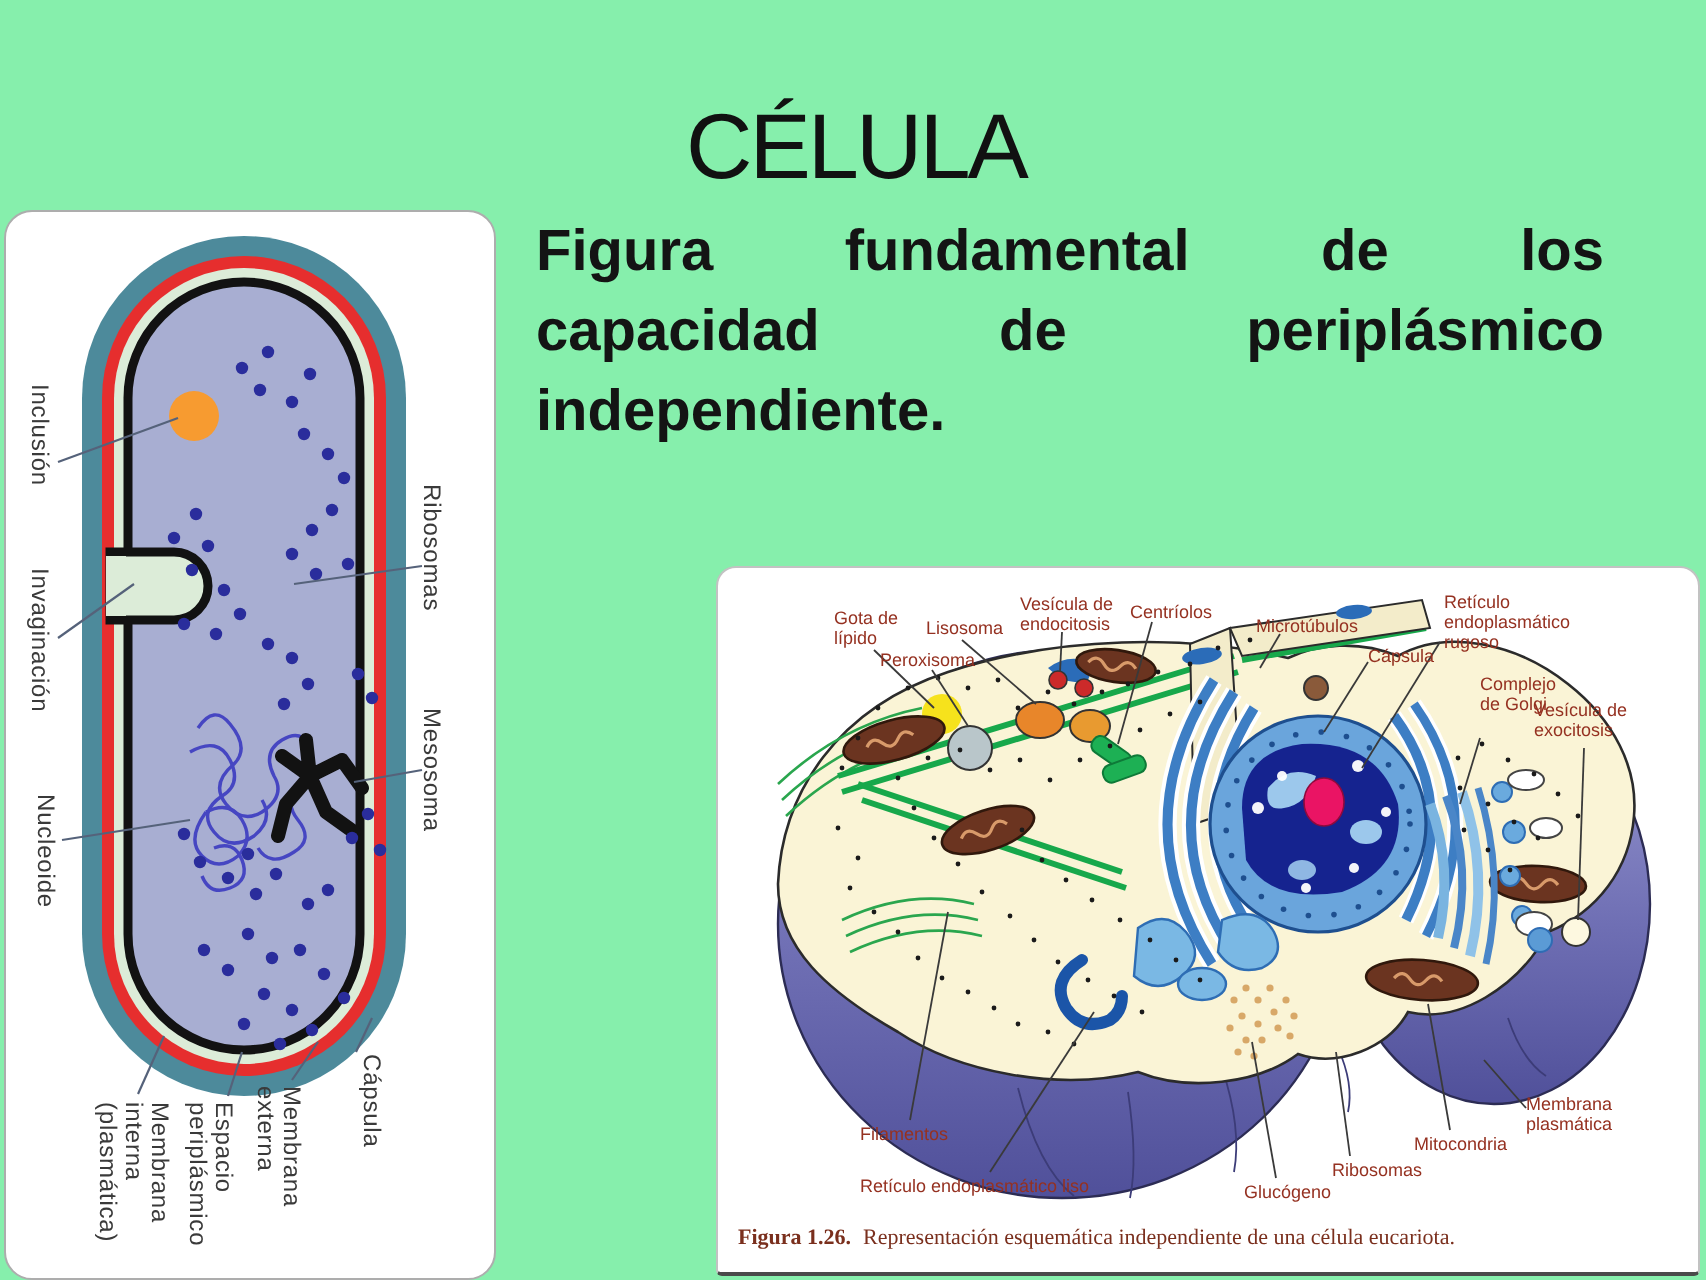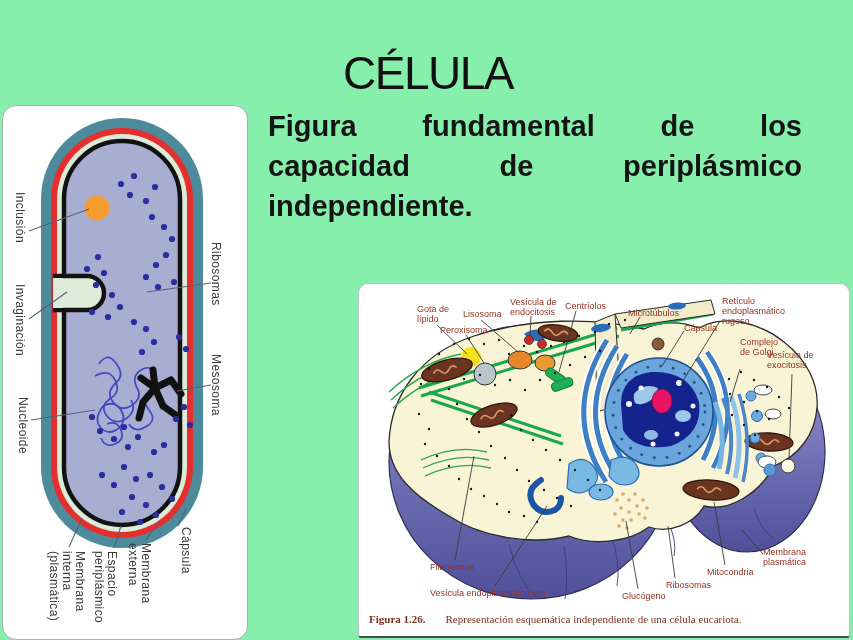--- a/index.html
+++ b/index.html
@@ -22,21 +22,21 @@
                background:#fff;border:1px solid #c2c2c2;border-bottom:2px solid #4a4a4a;
                border-radius:10px 10px 3px 3px;}
   .panel-left svg,.panel-right svg{position:absolute;left:0;top:0;}
   
   .vlabel{position:absolute;writing-mode:vertical-rl;text-orientation:mixed;
           white-space:pre-line;font-size:12px;line-height:13px;color:#3a3a3a;letter-spacing:.4px;}
   
   .flabel{position:absolute;font-size:9px;line-height:10px;color:#953121;white-space:pre-line;}
   .caption{position:absolute;left:10px;top:329px;width:470px;font-family:"Liberation Serif",serif;
            font-size:11px;color:#7a2f1d;white-space:nowrap;}
-  .caption b{margin-right:20px;}
+  .caption b{margin-right:6px;}
 </style>
 </head>
 <body>
 
 <div class="slide">
 
   <div class="title">CÉLULA</div>
 
   <div class="paragraph">
     <div class="pline">Figura fundamental de los</div>
@@ -447,21 +447,21 @@
     <div class="flabel" style="left:269px;top:24px">Microtúbulos</div>
     <div class="flabel" style="left:325px;top:39px">Cápsula</div>
     <div class="flabel" style="left:363px;top:12px">Retículo
 endoplasmático
 rugoso</div>
     <div class="flabel" style="left:381px;top:53px">Complejo
 de Golgi</div>
     <div class="flabel" style="left:408px;top:66px">Vesícula de
 exocitosis</div>
     <div class="flabel" style="left:71px;top:278px">Filamentos</div>
-    <div class="flabel" style="left:71px;top:304px">Vesícula endoplasmático liso</div>
+    <div class="flabel" style="left:71px;top:304px">Retículo endoplasmático liso</div>
     <div class="flabel" style="left:263px;top:307px">Glucógeno</div>
     <div class="flabel" style="left:307px;top:296px">Ribosomas</div>
     <div class="flabel" style="left:348px;top:283px">Mitocondria</div>
     <div class="flabel" style="left:404px;top:263px">Membrana
 plasmática</div>
 
     <div class="caption">
       <b>Figura 1.26.</b><span>Representación esquemática independiente de una célula eucariota.</span>
     </div>
   </div>

